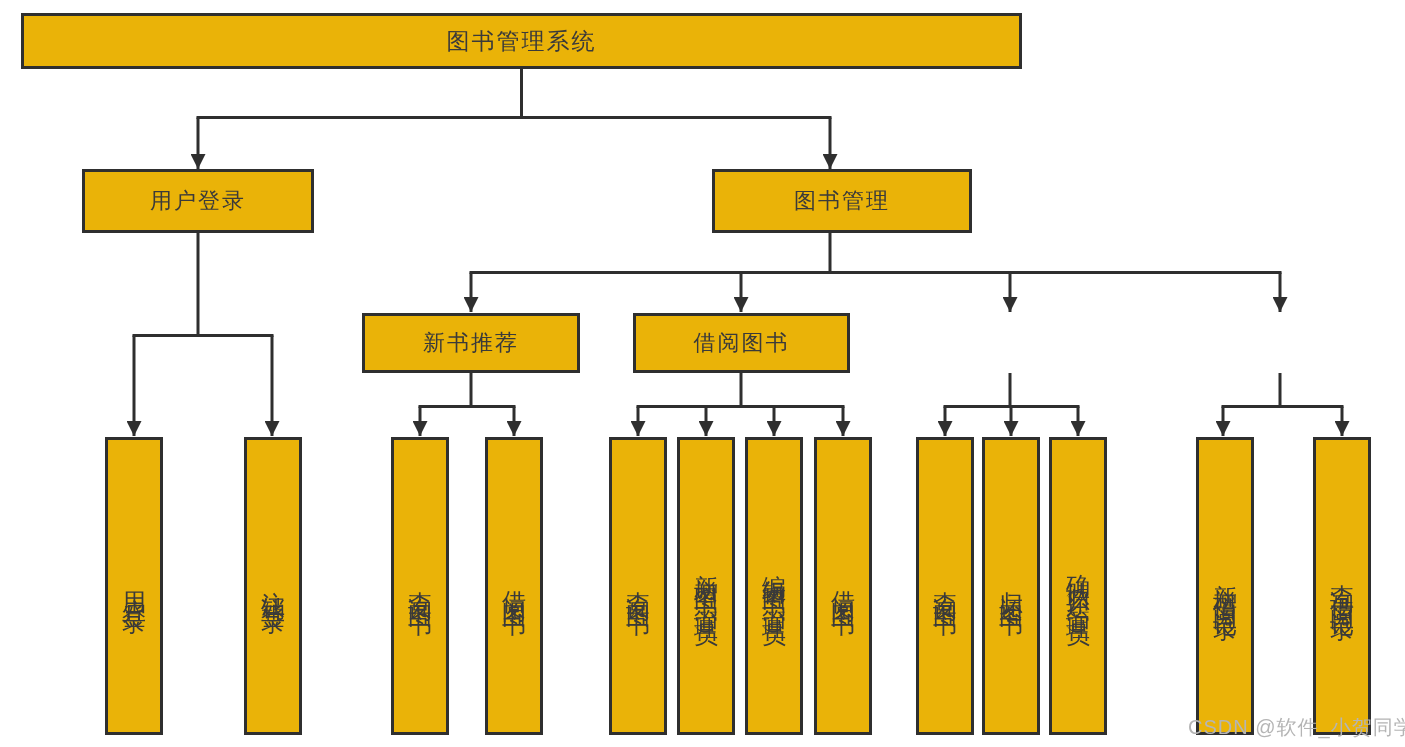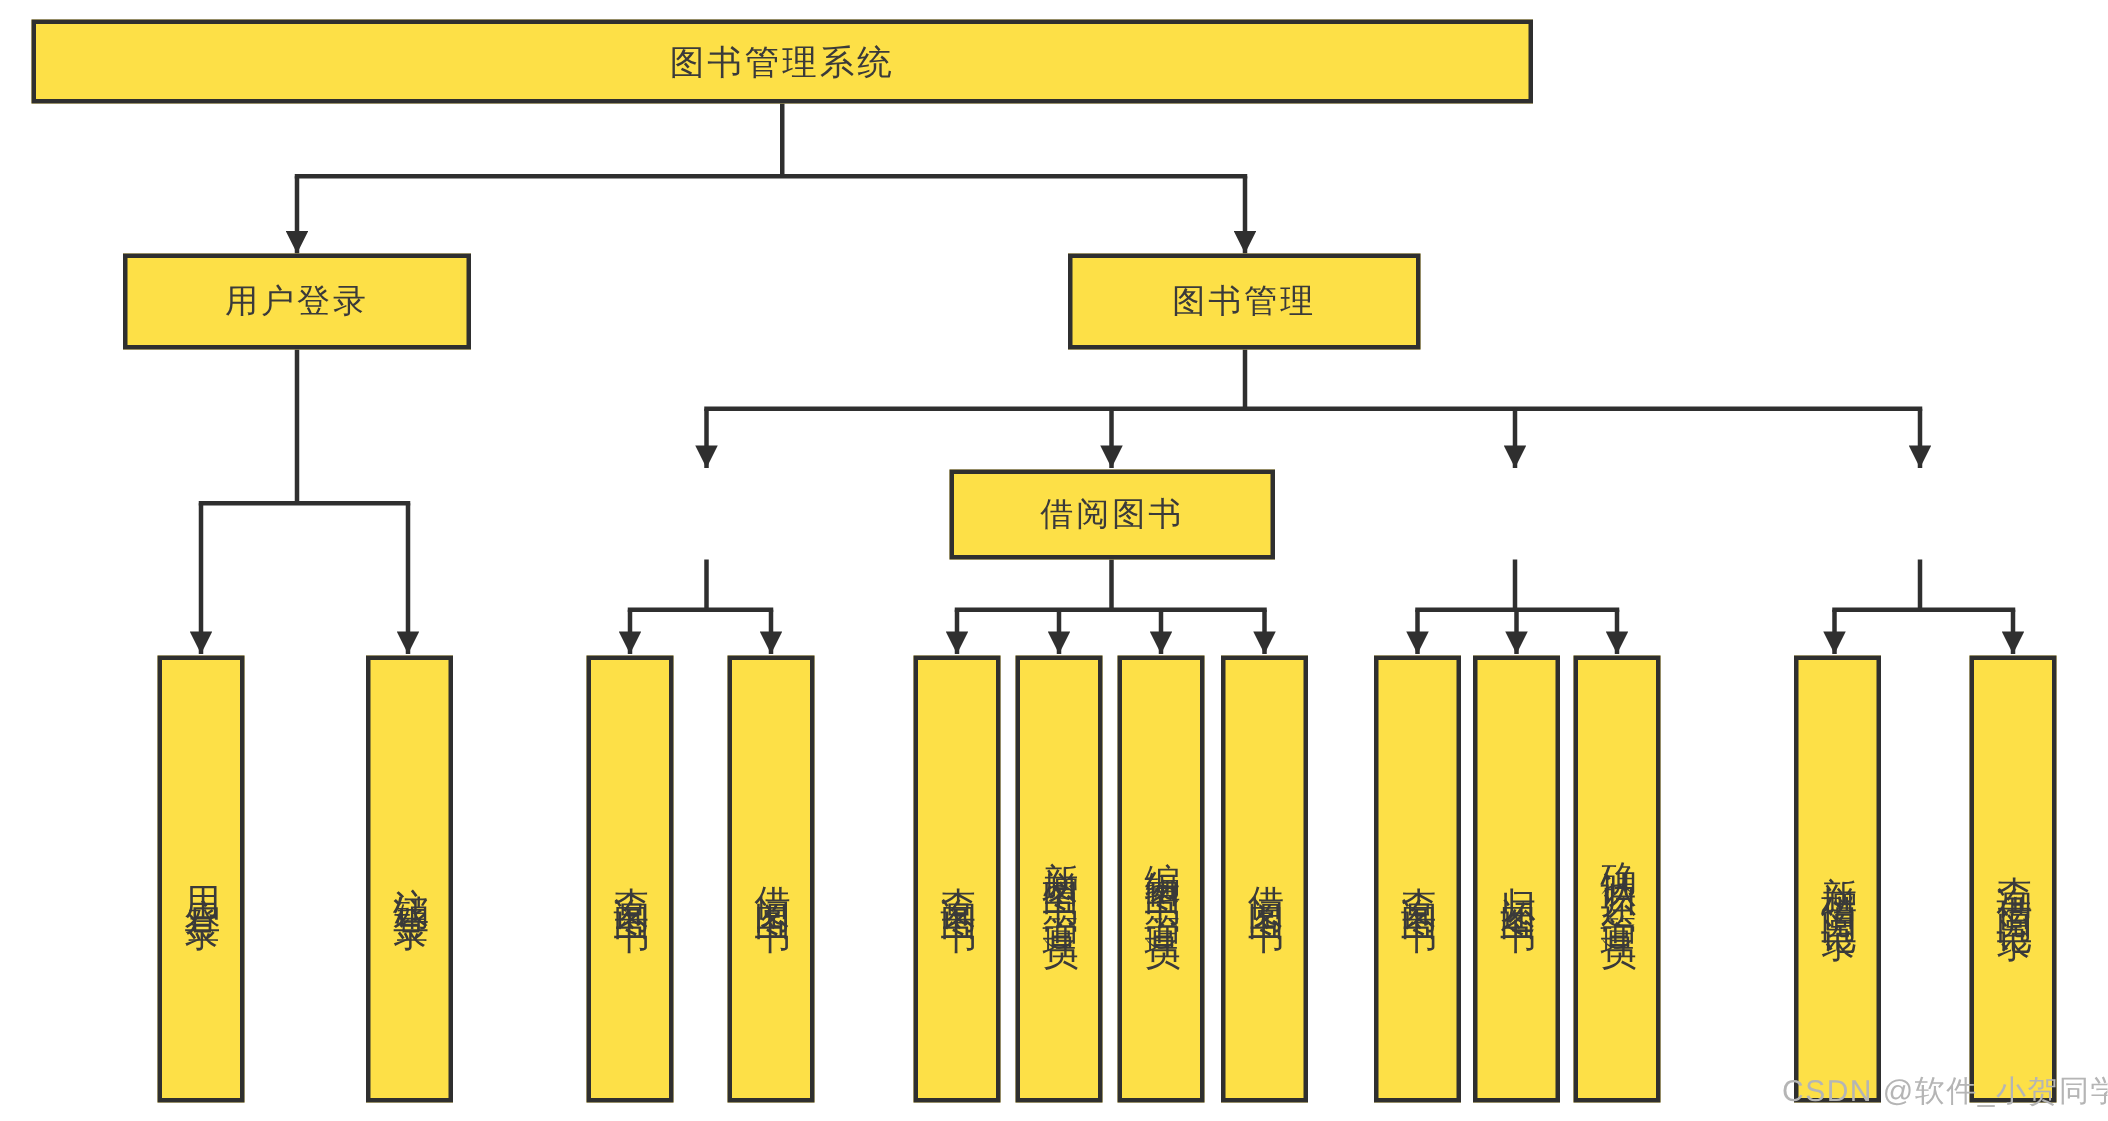--- a/index.html
+++ b/index.html
@@ -1,20 +1,20 @@
 <!DOCTYPE html>
 <html lang="zh"><head>
 <meta charset="utf-8">
 <style>
   html,body{margin:0;padding:0;background:#ffffff;}
   body{width:1405px;height:747px;position:relative;overflow:hidden;
        font-family:"Liberation Sans","DejaVu Sans",sans-serif;}
   #diagram{position:absolute;inset:0;}
   svg.connectors{position:absolute;left:0;top:0;z-index:1;}
-  .box{position:absolute;box-sizing:border-box;border:3px solid #2f2f2f;background:#fde047;
+  .box{position:absolute;box-sizing:border-box;border:3px solid #2f2f2f;background:#eab308;
        display:flex;align-items:center;justify-content:center;z-index:2;color:#3a3a3a;}
   .box.h span{font-size:22px;letter-spacing:2px;white-space:nowrap;}
   .box.root span{font-size:23px;}
   .box.v span{writing-mode:vertical-rl;text-orientation:mixed;
               font-size:24px;letter-spacing:7px;line-height:1;}
   .watermark{position:absolute;z-index:3;font-size:20px;color:#b5b5b5;
              letter-spacing:1px;white-space:nowrap;}
 </style>
 </head>
 <body>
@@ -75,24 +75,27 @@
     </g>
   </svg>
 
   <div class="box h root" style="left:21px;top:13px;width:1001px;height:56px;">
     <span>图书管理系统</span>
   </div>
 
   <div class="box h" style="left:82px;top:169px;width:232px;height:64px;">
     <span>用户登录</span>
   </div>
-  <div class="box h" style="left:712px;top:169px;width:235px;height:64px;">
+  <div class="box h" style="left:712px;top:169px;width:260px;height:64px;">
     <span>图书管理</span>
   </div>
 
+  <div class="box h" style="left:362px;top:313px;width:218px;height:60px;">
+    <span>新书推荐</span>
+  </div>
   <div class="box h" style="left:633px;top:313px;width:217px;height:60px;">
     <span>借阅图书</span>
   </div>
 
   <div class="box v" style="left:105px;top:437px;width:58px;height:298px;">
     <span>用户登录</span>
   </div>
   <div class="box v" style="left:244px;top:437px;width:58px;height:298px;">
     <span>注销登录</span>
   </div>

